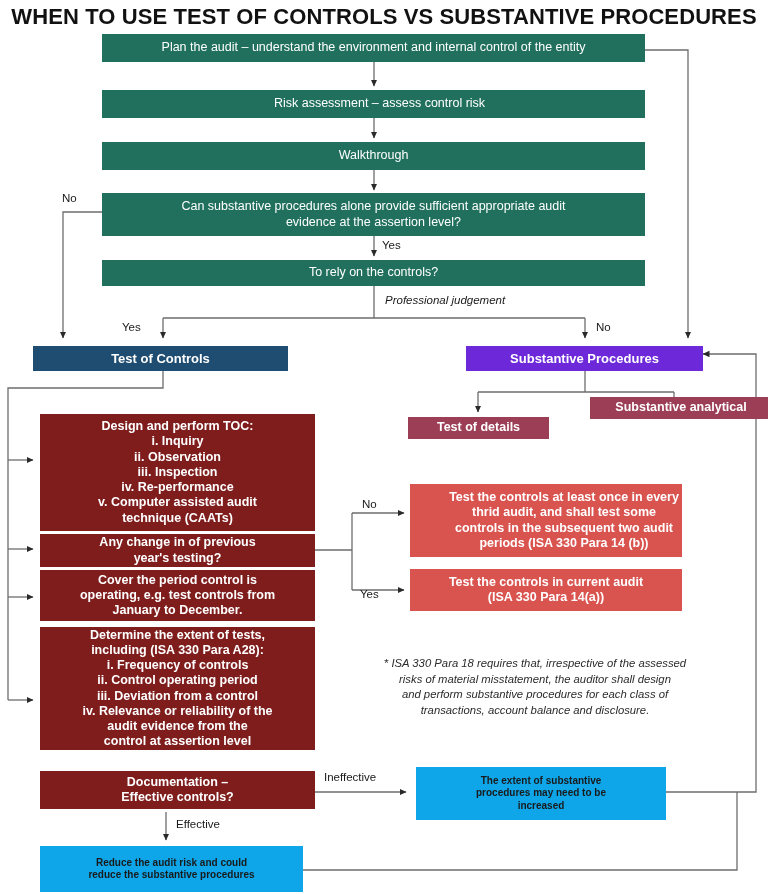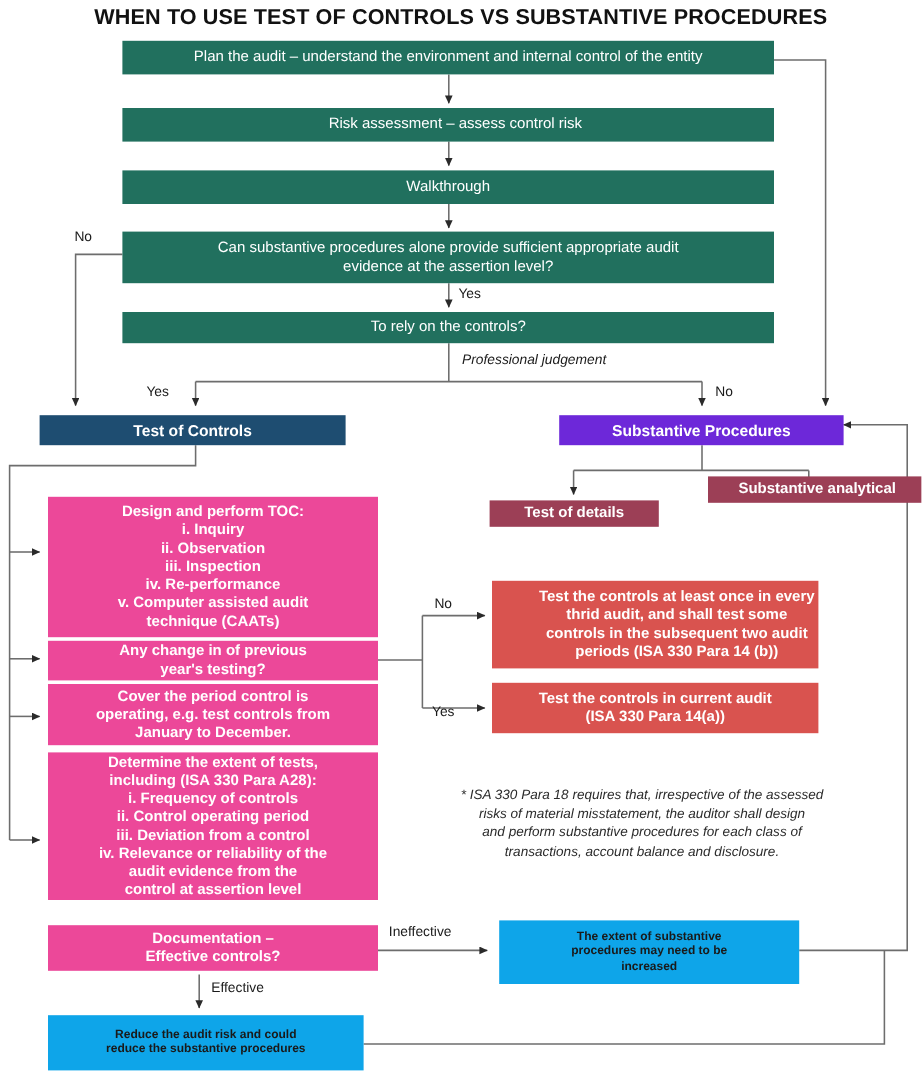--- a/index.html
+++ b/index.html
@@ -54,21 +54,21 @@
     font-size: 13px;
     font-weight: 700;
   }
   .maroon-sub {
     background: #9c3f56;
     color: #ffffff;
     font-size: 12.5px;
     font-weight: 700;
   }
   .blue-body {
-    background: #ec4899;
+    background: #7f1d1d;
     color: #ffffff;
     font-size: 12.5px;
     font-weight: 700;
   }
   .red-body {
     background: #d9534f;
     color: #ffffff;
     font-size: 12.5px;
     font-weight: 700;
   }
@@ -77,21 +77,21 @@
     color: #1a1a1a;
     font-size: 10px;
     font-weight: 700;
   }
   .title {
     position: absolute;
     left: 0;
     top: 4px;
     width: 768px;
     text-align: center;
-    font-size: 18px;
+    font-size: 22px;
     font-weight: 700;
     letter-spacing: 0.1px;
     color: #111111;
     z-index: 2;
   }
   .edge-label {
     position: absolute;
     font-size: 11.5px;
     color: #1a1a1a;
     font-weight: 400;

